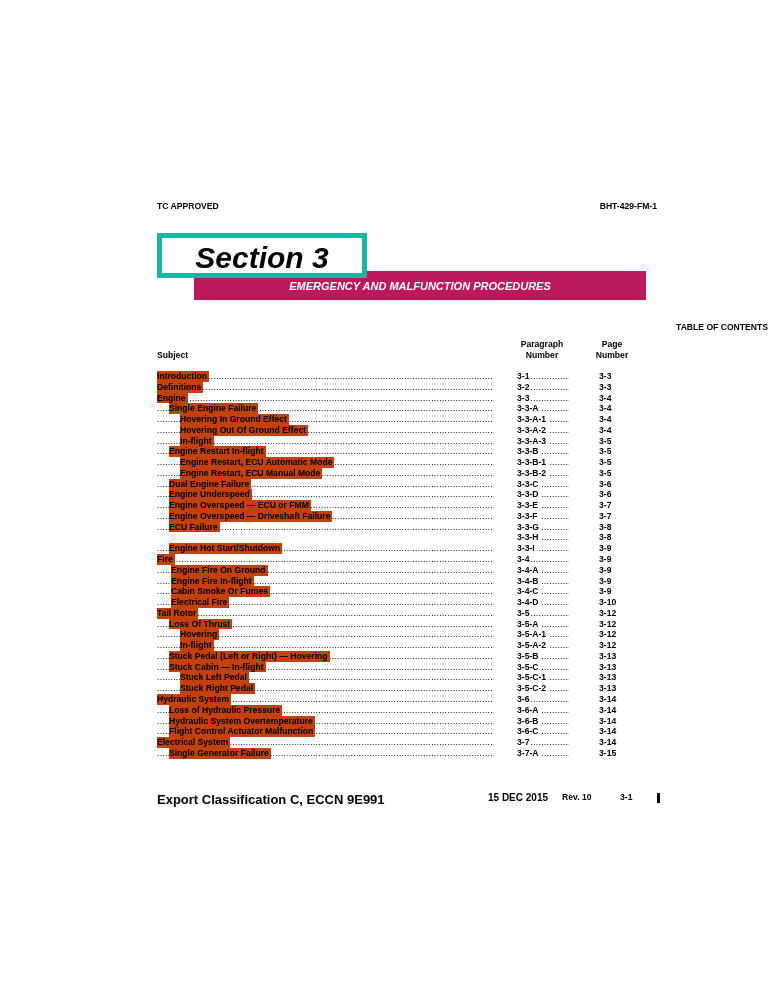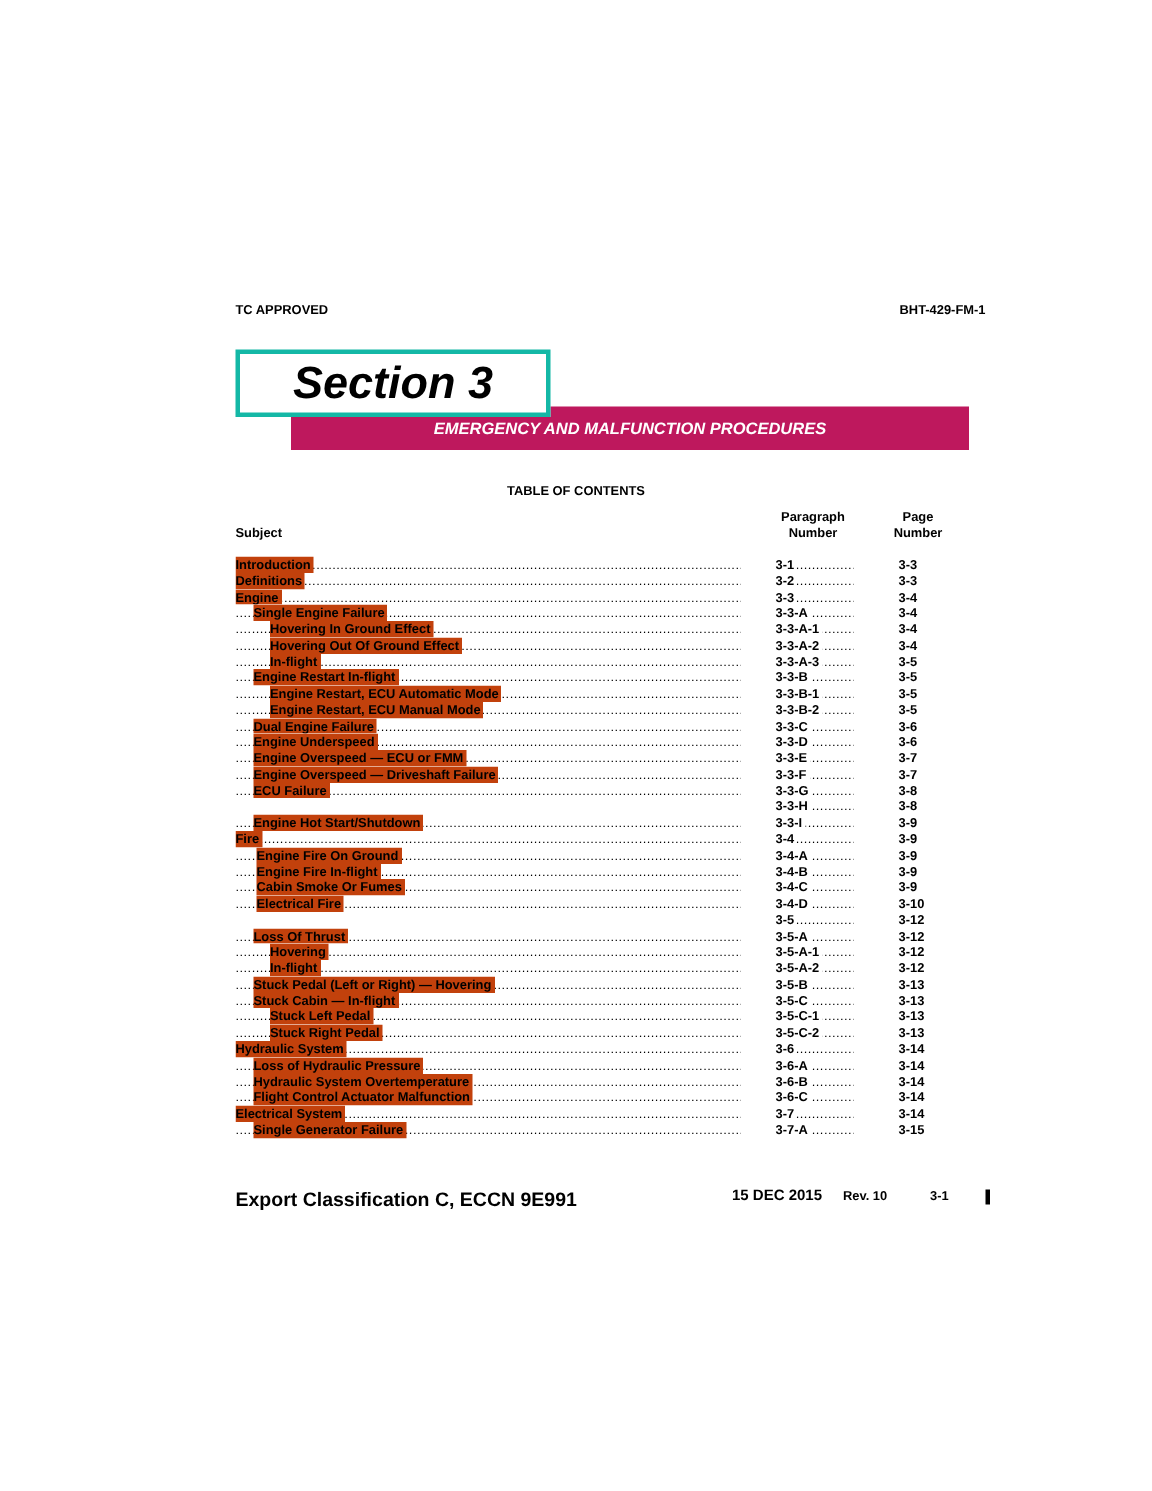--- a/index.html
+++ b/index.html
@@ -3,27 +3,27 @@
 <meta charset="utf-8">
 <style>
   html, body { margin:0; padding:0; background:#ffffff; }
   body { width:768px; height:994px; position:relative; overflow:hidden;
          font-family:"Liberation Sans", sans-serif; color:#000; }
   .abs { position:absolute; }
   .hdr { font-size:8.6px; font-weight:bold; top:201px; }
   #hdr-left { left:157px; }
   #hdr-right { right:111px; }
   #section-box { left:157px; top:233px; width:210px; height:45px;
-                 border:3px solid #14b8a6; background:#fff; z-index:2; box-sizing:border-box; }
+                 border:5px solid #14b8a6; background:#fff; z-index:2; box-sizing:border-box; }
   #section-title { position:absolute; left:0; right:0; top:3px; text-align:center;
                    font-size:30px; font-weight:bold; font-style:italic; }
   #banner { left:194px; top:271px; width:452px; height:29px; background:#be185d; z-index:1; }
   #banner-text { position:absolute; left:0; right:0; top:9px; text-align:center;
                  color:#fff; font-size:11px; font-weight:bold; font-style:italic; }
-  #toc-title { left:0; width:768px; text-align:center; top:322px; font-size:8.6px; font-weight:bold; }
+  #toc-title { left:0; width:768px; text-align:right; top:322px; font-size:8.6px; font-weight:bold; }
   .colh { font-size:8.6px; font-weight:bold; text-align:center; line-height:11px; }
   #col-subject { left:157px; top:350px; }
   #col-para { left:510px; top:339px; width:64px; }
   #col-page { left:585px; top:339px; width:54px; }
   #toc { left:157px; top:371px; width:500px; }
   .row { position:relative; height:10.77px; font-size:8.6px; font-weight:bold; line-height:10.77px; white-space:nowrap; }
   .subj { position:absolute; left:0; width:337px; overflow:hidden; }
   .subj span.t { background:#c2410c; padding-right:2px; position:relative; z-index:1; }
   .subj::after { content:"............................................................................................................................................................................................................................................................"; position:absolute; left:0; top:0; font-weight:normal; letter-spacing:0.3px; color:#000; z-index:0; }
   .para { position:absolute; left:360px; width:52px; overflow:hidden; }
@@ -170,20 +170,21 @@
       <div class="subj"><span class="t">Cabin Smoke Or Fumes</span></div>
       <div class="para"><span class="t">3-4-C</span></div>
       <div class="page">3-9</div>
     </div>
     <div class="row lvl1b">
       <div class="subj"><span class="t">Electrical Fire</span></div>
       <div class="para"><span class="t">3-4-D</span></div>
       <div class="page">3-10</div>
     </div>
     <div class="row lvl0">
+      <div class="subj"><span class="t">Tail Rotor</span></div>
       <div class="para"><span class="t">3-5</span></div>
       <div class="page">3-12</div>
     </div>
     <div class="row lvl1">
       <div class="subj"><span class="t">Loss Of Thrust</span></div>
       <div class="para"><span class="t">3-5-A</span></div>
       <div class="page">3-12</div>
     </div>
     <div class="row lvl2">
       <div class="subj"><span class="t">Hovering</span></div>

